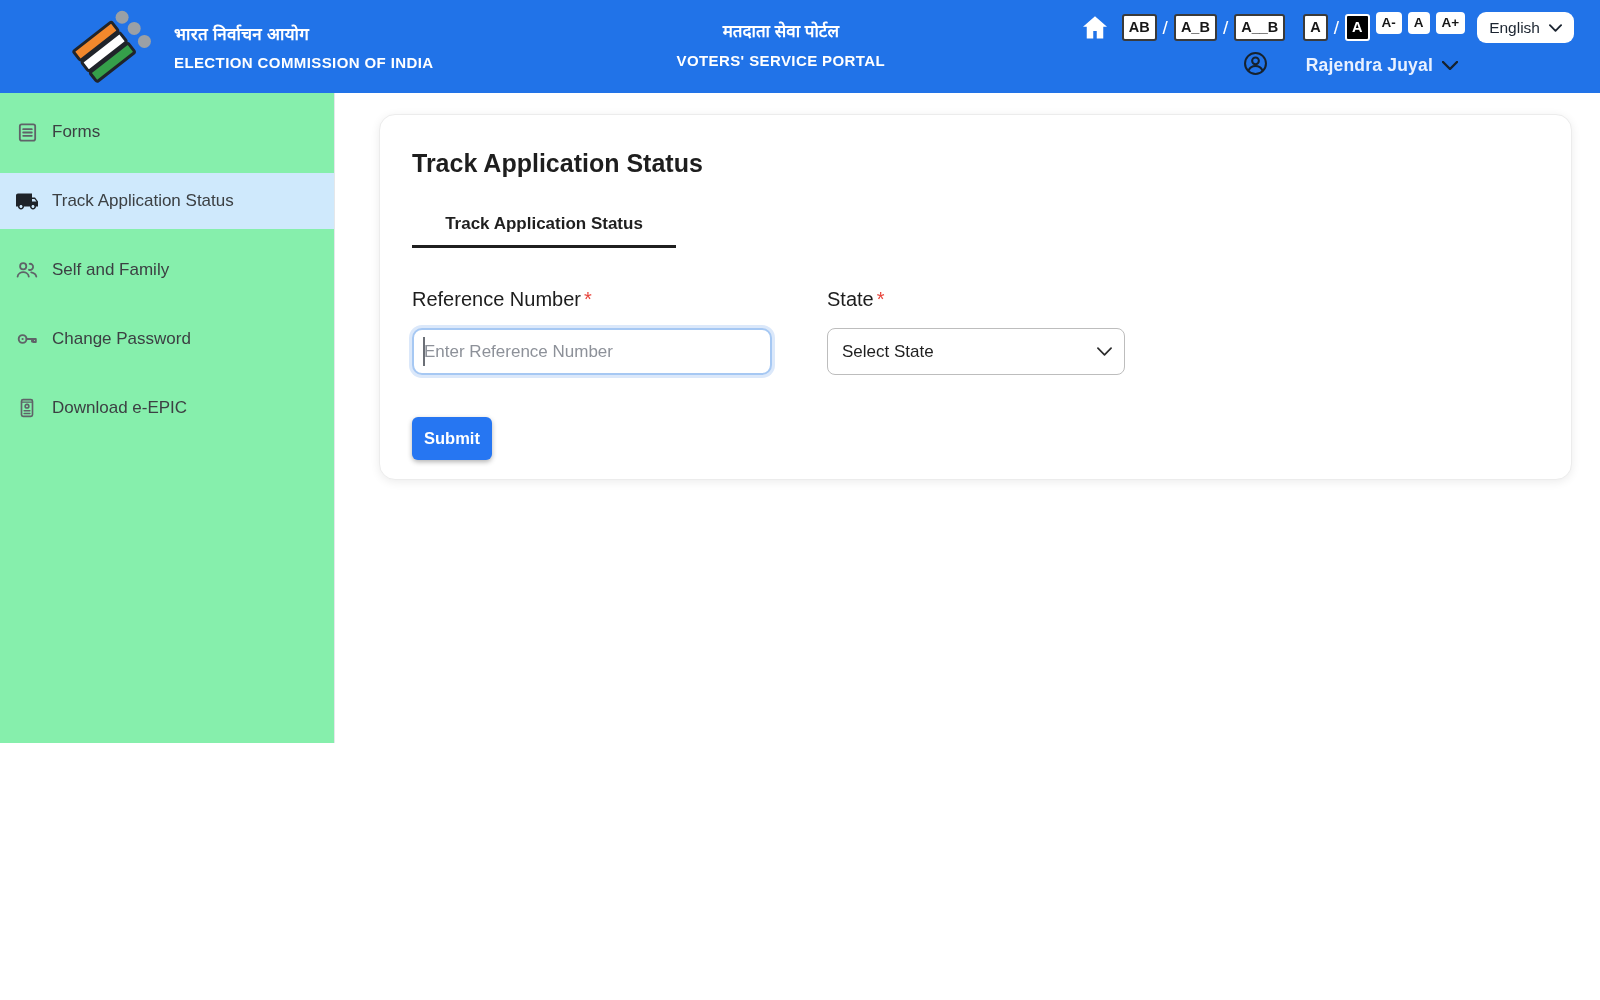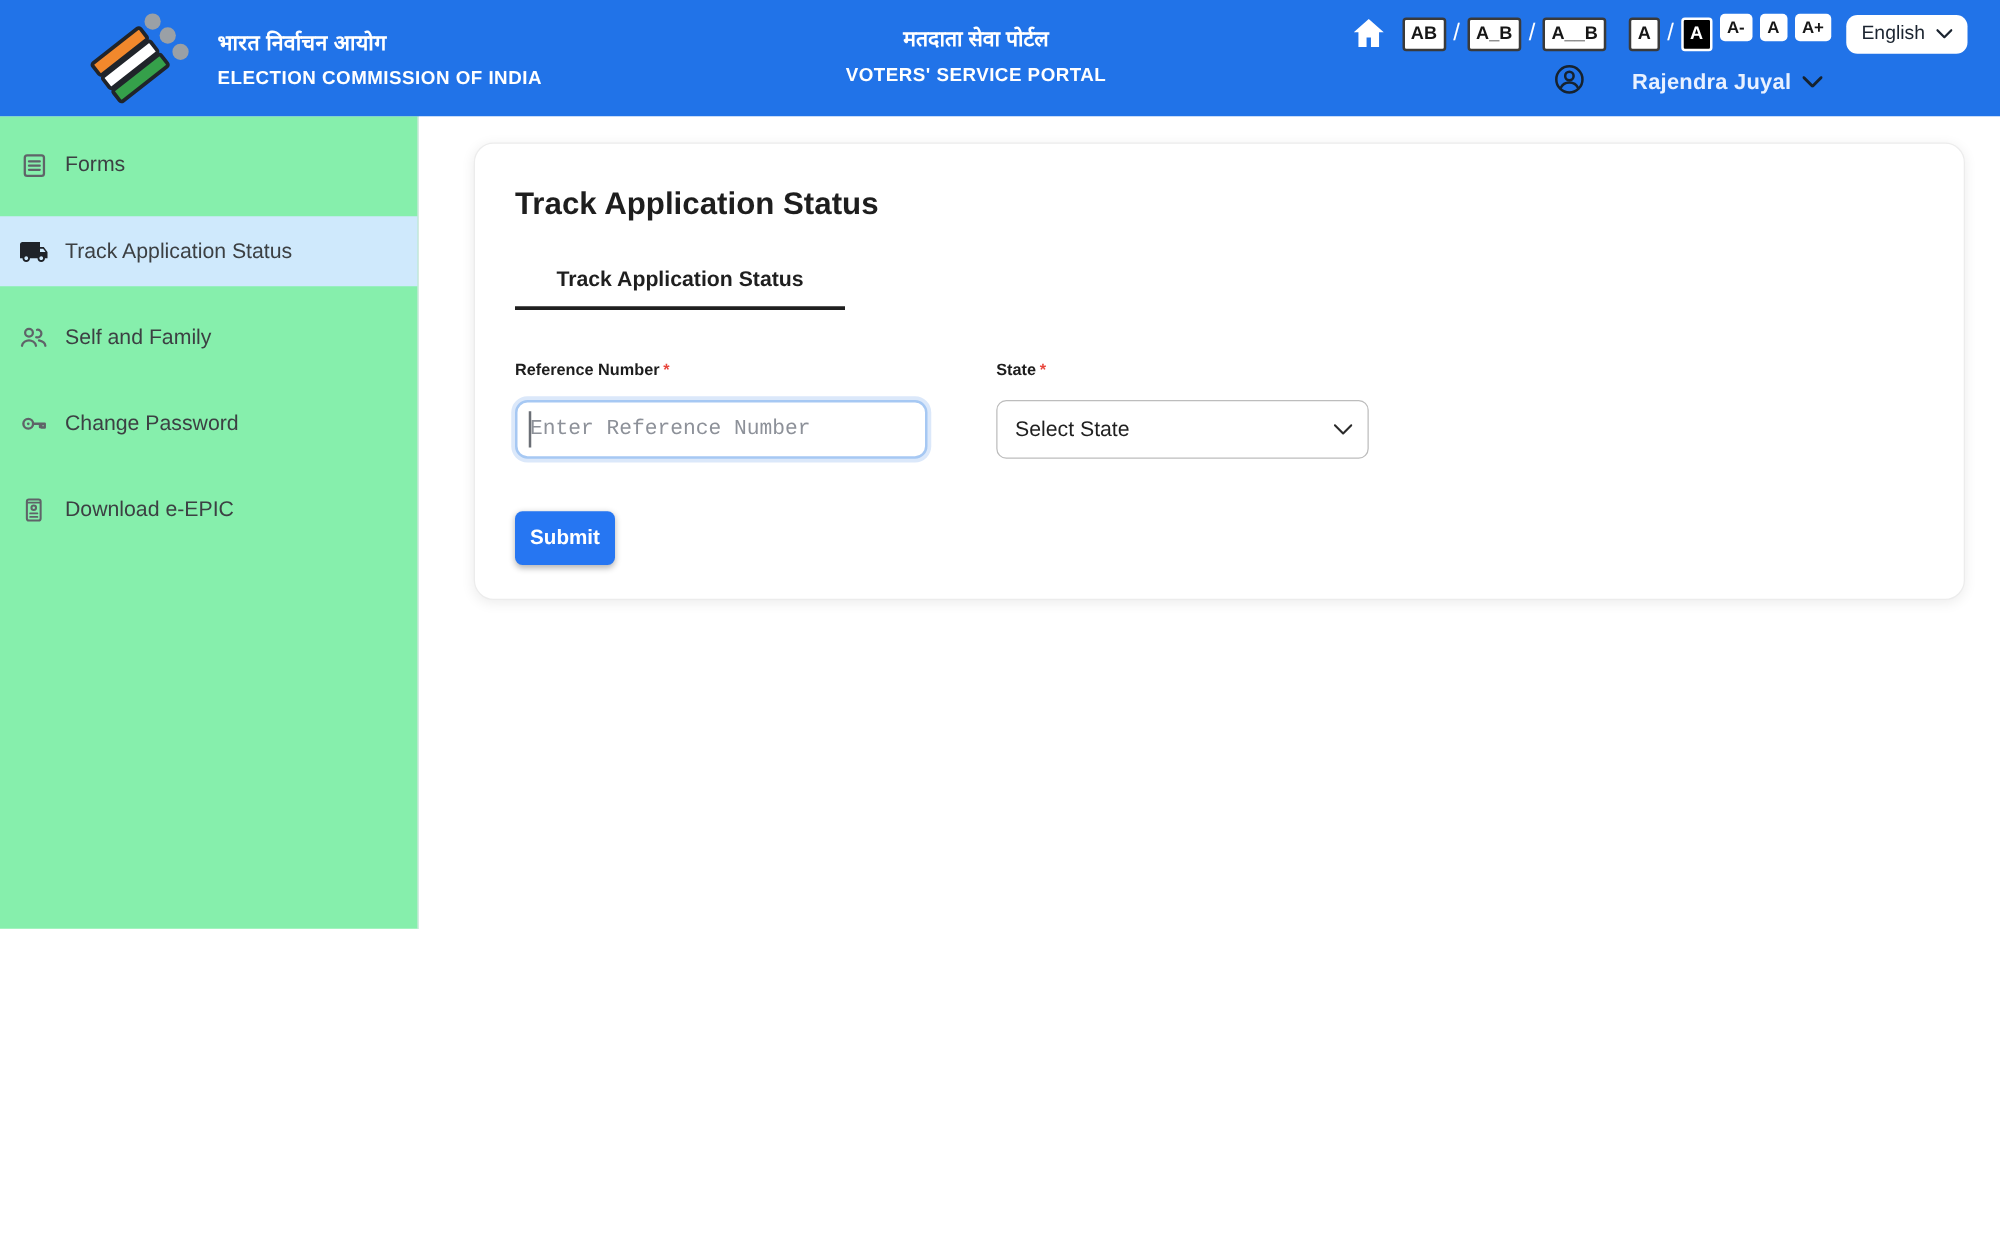--- a/index.html
+++ b/index.html
@@ -44,26 +44,26 @@
 
   .content { flex:1; }
   .card { margin:21px 28px 0 44px; height:366px; background:#fff; border:1px solid #ececec;
           border-radius:16px; box-shadow:0 2px 10px rgba(0,0,0,.08); padding:34px 32px; }
   .card-title { font-size:25px; font-weight:700; color:#1e1e1e; }
   .tabs { margin-top:27px; }
   .tab { display:inline-block; min-width:264px; text-align:center; padding:9px 24px 11px;
          font-size:17px; font-weight:700; color:#1f1f1f; border-bottom:3px solid #1f1f1f; cursor:pointer; }
 
   .form-row { margin-top:40px; display:flex; gap:55px; }
-  .field-label { font-size:13px; font-weight:700; color:#1d1d1d; margin-bottom:17px; }
+  .field-label { font-size:20px; font-weight:400; color:#1d1d1d; margin-bottom:17px; }
   .req { color:#e8453c; margin-left:3px; }
   .ref-wrap { position:relative; }
-  .ref-input { width:330px; height:47px; border:2px solid #a6c8f3; border-radius:10px;
+  .ref-input { width:360px; height:47px; border:2px solid #a6c8f3; border-radius:10px;
                box-shadow:0 0 0 3px #dbe8fa; font-size:17px; color:#3c4043; padding:0 10px;
-               outline:none; font-family:Liberation Mono, monospace; }
+               outline:none; font-family:Liberation Sans, sans-serif; }
   .ref-input::placeholder { color:#8d9199; }
   .caret { position:absolute; left:11px; top:9px; width:1.5px; height:29px; background:#6b6f76; }
   .sel-wrap { position:relative; }
   .state-select { width:298px; height:47px; border:1px solid #bdbdbd; border-radius:8px; background:#fff;
                   font-size:17px; color:#1f1f1f; padding:0 34px 0 14px; appearance:none; -webkit-appearance:none;
                   outline:none; cursor:pointer; font-family:"Liberation Sans", sans-serif; }
   .sel-chevron { position:absolute; right:13px; top:19px; pointer-events:none; }
   .submit-btn { margin-top:42px; width:80px; height:43px; background:#2676f2; color:#fff; border:none;
                 border-radius:6px; font-size:16.5px; font-weight:700; cursor:pointer;
                 box-shadow:0 2px 5px rgba(0,0,0,.3); font-family:"Liberation Sans", sans-serif; }

